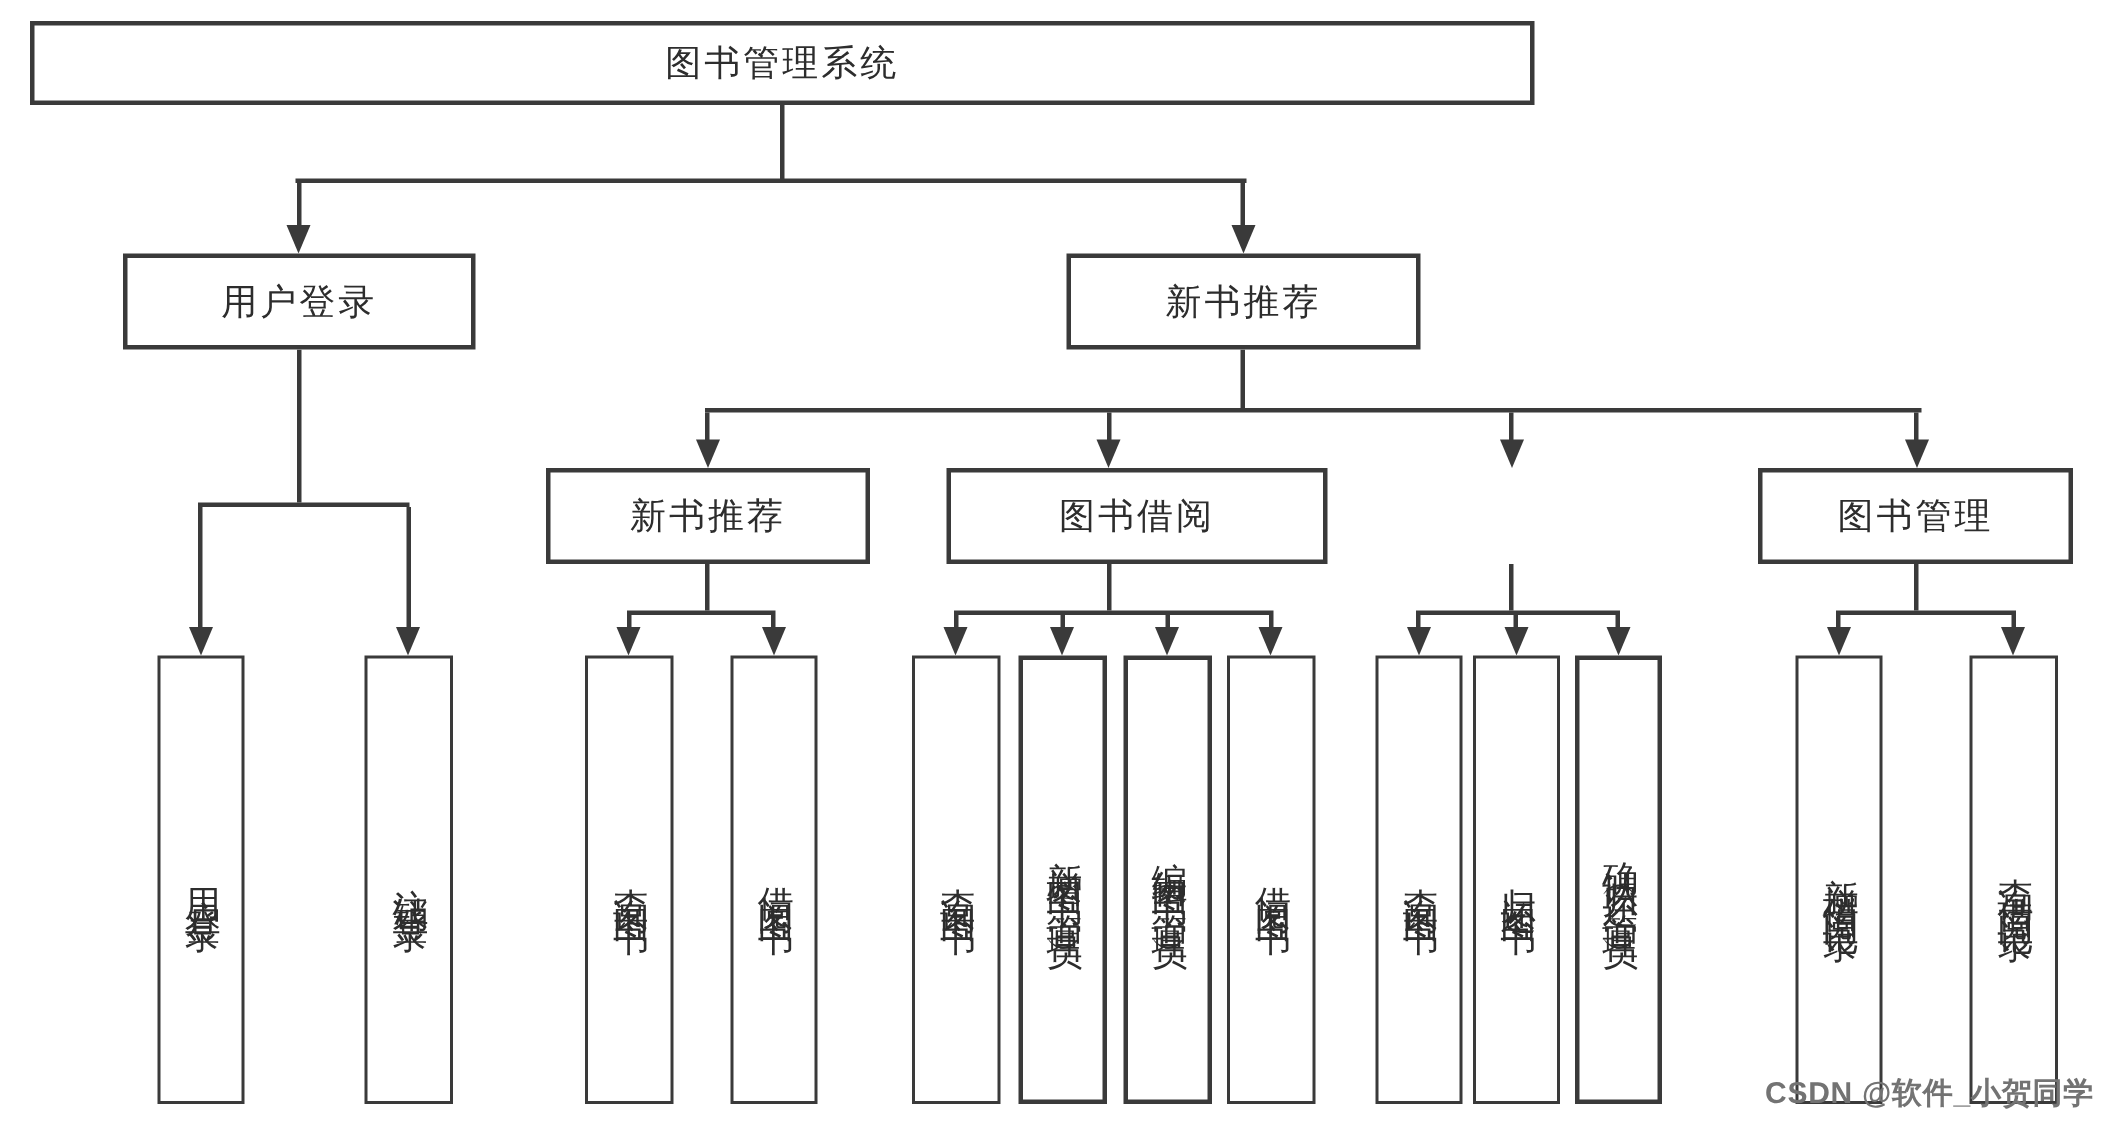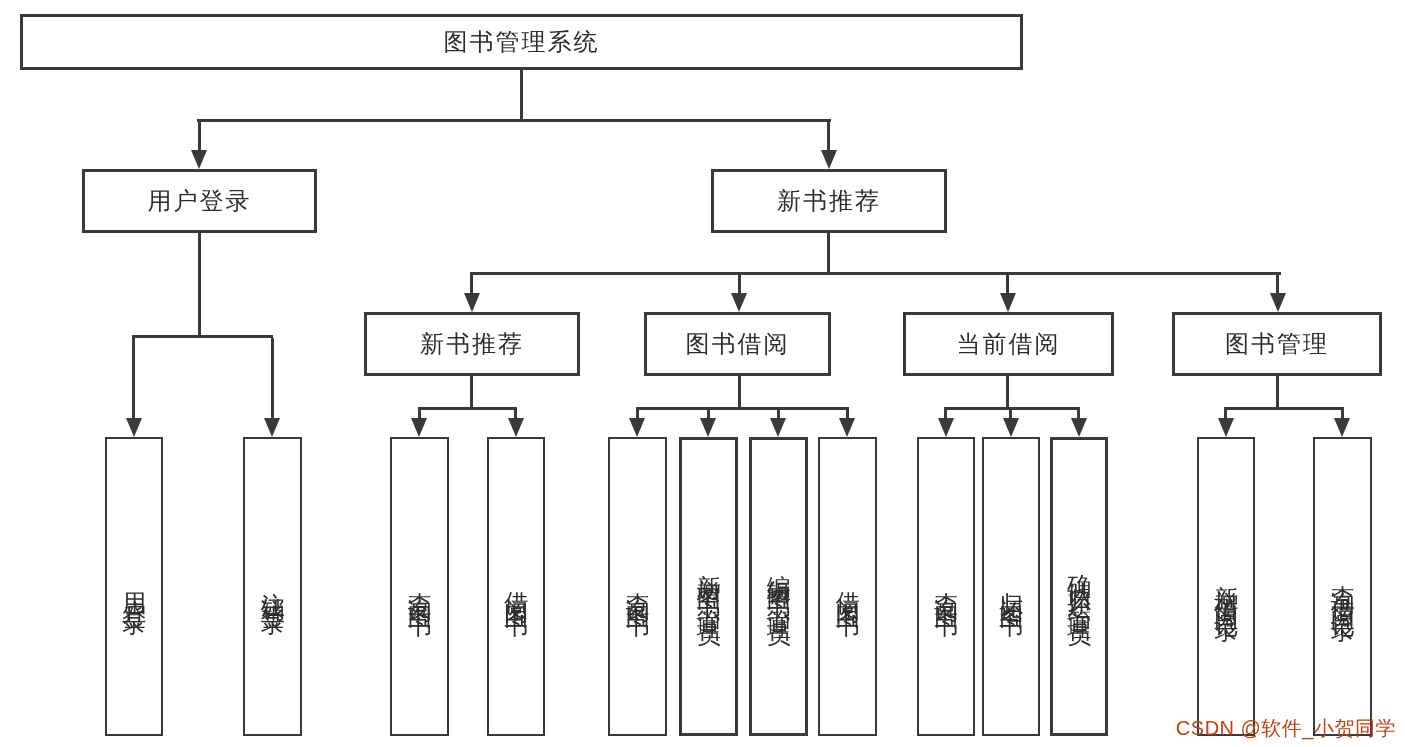--- a/index.html
+++ b/index.html
@@ -68,23 +68,24 @@
     border-right: 8px solid transparent;
     border-top: 19px solid #3a3a3a;
     z-index: 3;
   }
   .watermark {
     position: absolute;
     right: 9px;
     bottom: 5px;
     font-size: 20px;
     letter-spacing: 0.5px;
-    color: #c2410c;
+    color: #737373;
     z-index: 10;
     white-space: nowrap;
+    font-weight: bold;
   }
 </style>
 </head>
 <body>
 
 <div class="canvas">
 
   <div class="box" style="left:20px;top:14px;width:1003px;height:56px">图书管理系统</div>
 
   <div class="vl" style="left:520px;top:70px;height:50px"></div>
@@ -109,22 +110,21 @@
   <div class="vl" style="left:470px;top:275px;height:20px"></div>
   <div class="ah" style="left:464px;top:293px"></div>
   <div class="vl" style="left:738px;top:275px;height:20px"></div>
   <div class="ah" style="left:731px;top:293px"></div>
   <div class="vl" style="left:1006px;top:275px;height:20px"></div>
   <div class="ah" style="left:1000px;top:293px"></div>
   <div class="vl" style="left:1276px;top:275px;height:20px"></div>
   <div class="ah" style="left:1270px;top:293px"></div>
 
   <div class="box" style="left:364px;top:312px;width:216px;height:64px">新书推荐</div>
-  <div class="box" style="left:644px;top:312px;width:187px;height:64px">图书借阅</div>
-  <div class="box" style="left:903px;top:312px;width:211px;height:64px">当前借阅</div>
+  <div class="box" style="left:631px;top:312px;width:254px;height:64px">图书借阅</div>
   <div class="box" style="left:1172px;top:312px;width:210px;height:64px">图书管理</div>
 
   <div class="vl" style="left:470px;top:376px;height:31px"></div>
   <div class="hl" style="left:418px;top:407px;width:99px"></div>
   <div class="vl" style="left:418px;top:410px;height:10px"></div>
   <div class="ah" style="left:411px;top:418px"></div>
   <div class="vl" style="left:514px;top:410px;height:10px"></div>
   <div class="ah" style="left:508px;top:418px"></div>
 
   <div class="vl" style="left:738px;top:376px;height:31px"></div>

